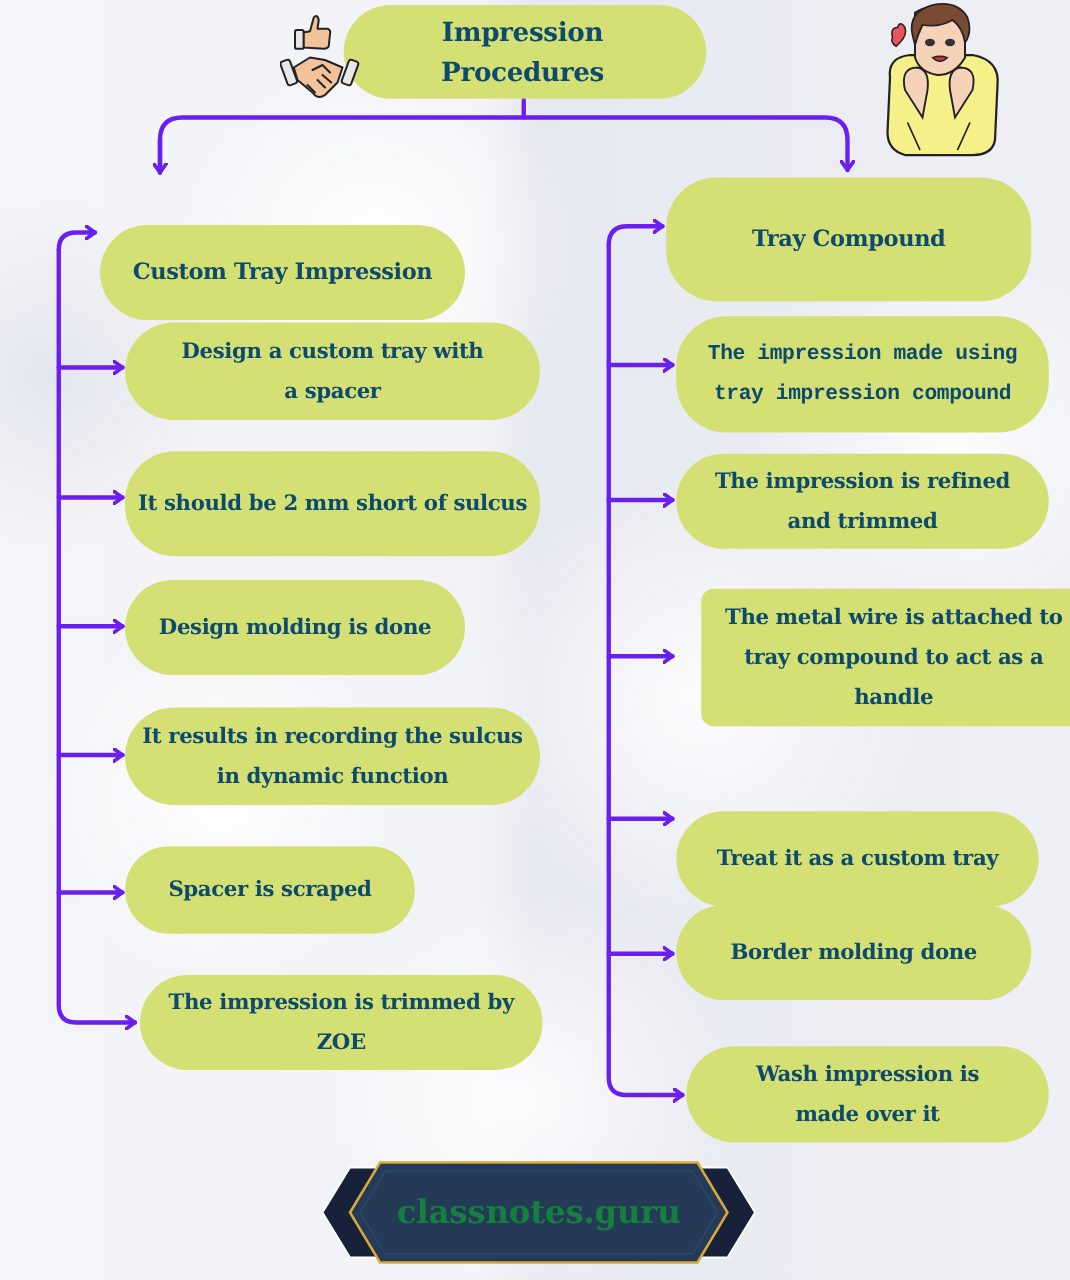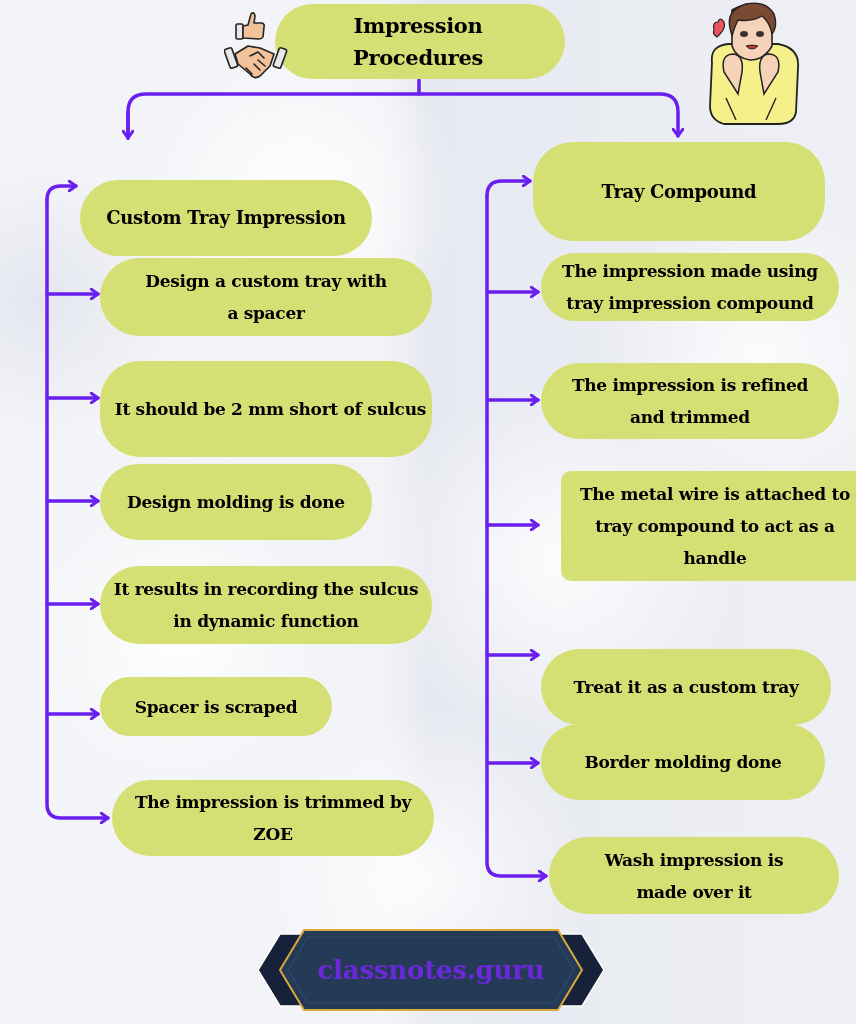--- a/index.html
+++ b/index.html
@@ -19,36 +19,36 @@
         radial-gradient(circle at 40px 300px, rgba(226,229,238,0.9) 0, rgba(226,229,238,0) 140px),
         linear-gradient(90deg, #f4f5f8 0%, #f2f3f7 45%, #e7e9f1 50%, #eef0f5 100%);
     }
     svg.connectors { position: absolute; left: 0; top: 0; z-index: 1; }
     .node {
       position: absolute; z-index: 2;
       background: #d4df74;
       border-radius: 40px;
       display: flex; align-items: center; justify-content: center;
       text-align: center;
-      color: #000000;
+      color: #0c4a6e;
       font-weight: bold;
       font-size: 17px;
       line-height: 32px;
       padding: 0 18px;
       box-sizing: border-box;
       letter-spacing: -0.3px;
     }
     .node.title { font-size: 21px; border-radius: 40px; }
     .node.heading { font-size: 18px; }
     .illus { position: absolute; z-index: 3; }
     .badge { position: absolute; left: 258px; top: 928px; width: 346px; height: 84px; z-index: 3; }
     .badge-text {
       position: absolute; left: 258px; top: 928px; width: 346px; height: 84px; z-index: 4;
       display: flex; align-items: center; justify-content: center;
-      color: #6d28d9; font-size: 26px; font-weight: bold; letter-spacing: -0.2px;
+      color: #15803d; font-size: 26px; font-weight: bold; letter-spacing: -0.2px;
     }
   </style>
 </head>
 <body>
 
 <div class="bg"></div>
 
 <svg class="connectors" width="856" height="1024">
   <defs>
     <marker id="arrow" markerWidth="10" markerHeight="12" refX="8" refY="6" orient="auto" markerUnits="userSpaceOnUse">
@@ -107,40 +107,40 @@
   <path d="M86,70 Q90,52 76,52 Q66,54 68,70 L72,92 Z" fill="#f5d2b8" stroke="#222" stroke-width="1.5"></path>
   <path d="M34,96 L44,118 M84,96 L74,118" stroke="#222" stroke-width="1.4" fill="none"></path>
 </svg>
 
 <div class="node heading" style="left:80px; top:148px; width:292px; height:76px;margin-top:32px;">
   <span>Custom Tray Impression</span>
 </div>
 <div class="node" style="left:100px; top:258px; width:332px; height:78px; padding:0 40px;">
   <span>Design a custom tray with a spacer</span>
 </div>
-<div class="node" style="left:100px; top:361px; width:332px; height:96px; padding:0 6px;justify-content:flex-end;">
+<div class="node" style="left:100px; top:361px; width:332px; height:84px; padding:0 6px;">
   <span>It should be 2 mm short of sulcus</span>
 </div>
 <div class="node" style="left:100px; top:464px; width:272px; height:76px;">
   <span>Design molding is done</span>
 </div>
 <div class="node" style="left:100px; top:566px; width:332px; height:78px; padding:0 10px;align-items:center;">
   <span>It results in recording the sulcus in dynamic function</span>
 </div>
-<div class="node" style="left:100px; top:677px; width:232px; height:59px;">
+<div class="node" style="left:100px; top:677px; width:232px; height:70px;">
   <span>Spacer is scraped</span>
 </div>
 <div class="node" style="left:112px; top:780px; width:322px; height:76px; padding:0 14px;">
   <span>The impression is trimmed by ZOE</span>
 </div>
 
 <div class="node heading" style="left:533px; top:142px; width:292px; height:99px;">
   <span>Tray Compound</span>
 </div>
-<div class="node" style="left:541px; top:253px; width:298px; height:68px; padding:0 10px;">
+<div class="node" style="left:541px; top:253px; width:298px; height:93px; padding:0 10px;font-family:Liberation Mono, monospace;">
   <span>The impression made using tray impression compound</span>
 </div>
 <div class="node" style="left:541px; top:363px; width:298px; height:76px; padding:0 20px;">
   <span>The impression is refined and trimmed</span>
 </div>
 <div class="node" style="left:561px; top:471px; width:308px; height:110px; padding:0 10px;border-radius:10px;">
   <span>The metal wire is attached to tray compound to act as a handle</span>
 </div>
 <div class="node" style="left:541px; top:649px; width:290px; height:76px;">
   <span>Treat it as a custom tray</span>

